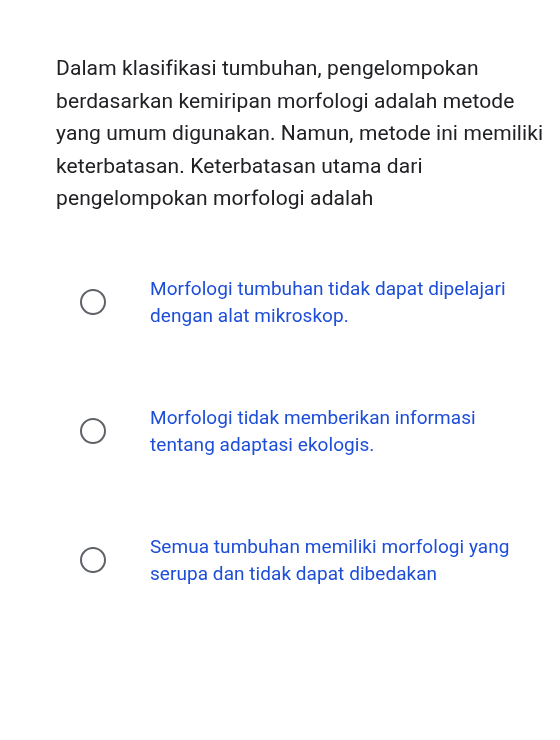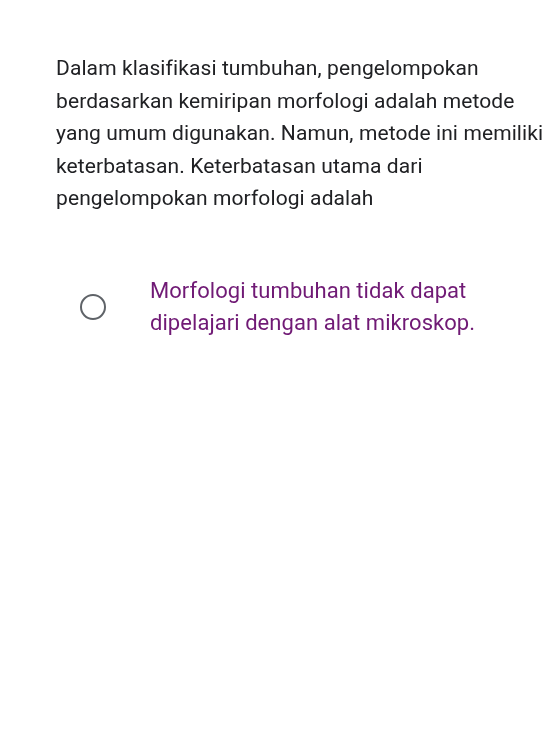--- a/index.html
+++ b/index.html
@@ -49,37 +49,49 @@
       width: 13px;
       height: 13px;
       border-radius: 50%;
       background: #673ab7;
       display: none;
     }
     .radio.selected .radio-dot {
       display: block;
     }
     .option-label {
-      font-size: 22px;
+      font-size: 19px;
       line-height: 1.45;
-      color: #701a75;
+      color: #1d4ed8;
       letter-spacing: 0.05px;
     }
   </style>
 </head>
 <body>
 
 <div class="question">Dalam klasifikasi tumbuhan, pengelompokan berdasarkan kemiripan morfologi adalah metode yang umum digunakan. Namun, metode ini memiliki keterbatasan. Keterbatasan utama dari pengelompokan morfologi adalah</div>
 
 <div class="options">
 
   <label class="option-row">
     <span class="radio">
       
     </span>
     <span class="option-label">Morfologi tumbuhan tidak dapat dipelajari dengan alat mikroskop.</span>
   </label>
 
 
+  <label class="option-row">
+    <span class="radio">
+      
+    </span>
+    <span class="option-label">Morfologi tidak memberikan informasi tentang adaptasi ekologis.</span>
+  </label>
 
 
+  <label class="option-row">
+    <span class="radio">
+      
+    </span>
+    <span class="option-label">Semua tumbuhan memiliki morfologi yang serupa dan tidak dapat dibedakan</span>
+  </label>
 
 </div>
 
 </body></html>

